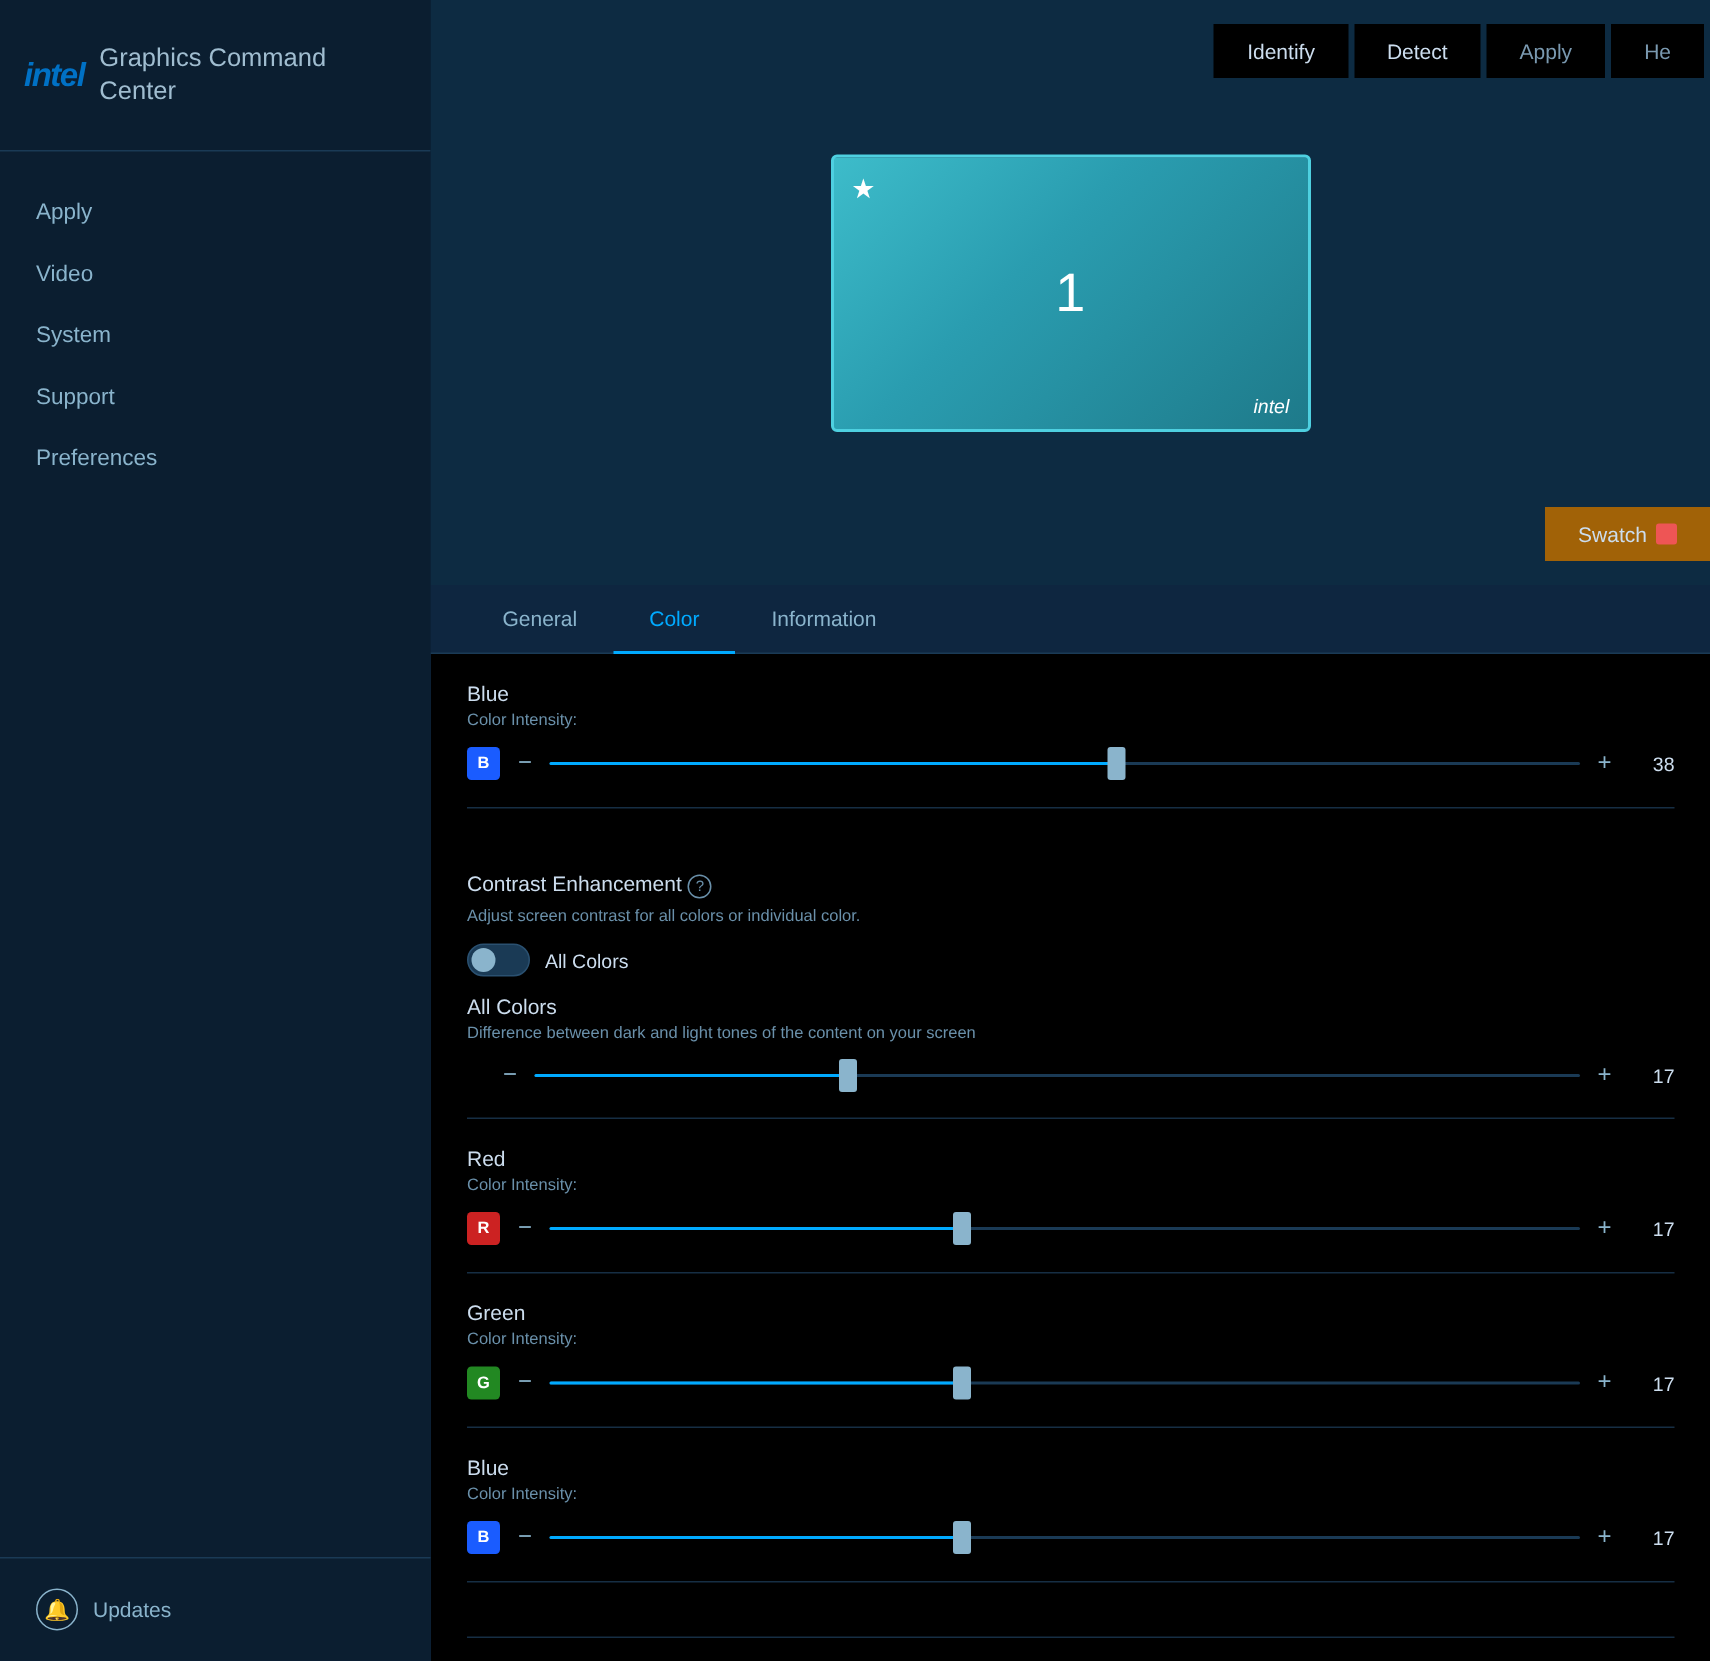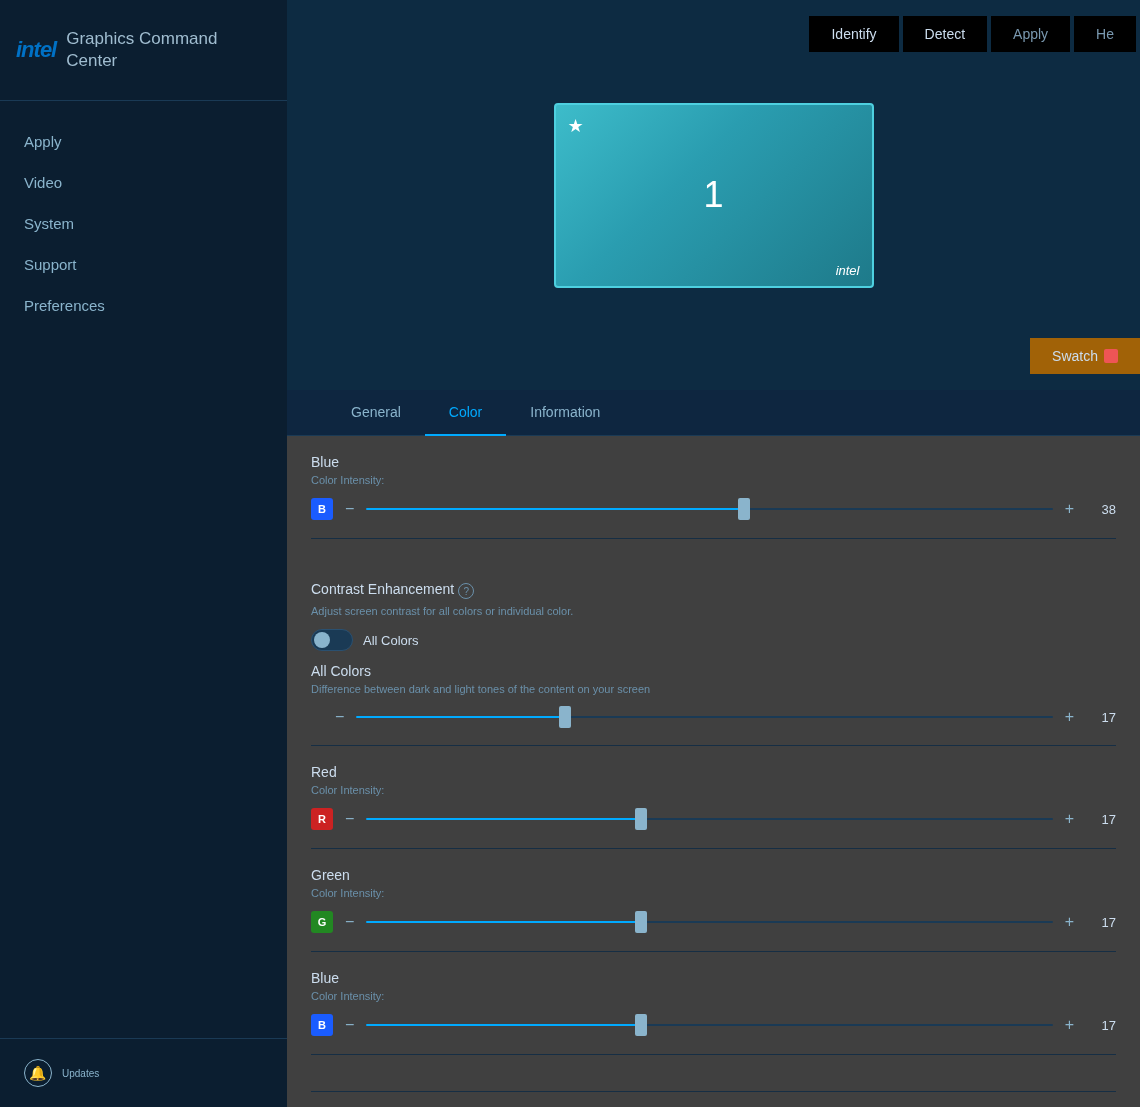--- a/index.html
+++ b/index.html
@@ -83,21 +83,21 @@
       border: 1.5px solid #8ab4cc;
       border-radius: 50%;
       display: flex;
       align-items: center;
       justify-content: center;
       font-size: 14px;
       color: #8ab4cc;
     }
     .updates-label {
       color: #8ab4cc;
-      font-size: 10px;
+      font-size: 14px;
     }
 
     
     .main {
       flex: 1;
       display: flex;
       flex-direction: column;
       overflow: hidden;
     }
 
@@ -192,40 +192,40 @@
       height: 14px;
       background: #e55;
       border-radius: 2px;
     }
 
     
     .tabs-bar {
       background: #0e2640;
       display: flex;
       border-bottom: 1px solid #1a3a55;
-      padding: 0 40px;
+      padding: 0 24px;
     }
     .tab {
       padding: 14px 24px;
       font-size: 14px;
       color: #8ab4cc;
       cursor: pointer;
       border-bottom: 2px solid transparent;
       margin-bottom: -1px;
     }
     .tab.active {
       color: #00aaff;
       border-bottom: 2px solid #00aaff;
     }
 
     
     .content-area {
       flex: 1;
       overflow-y: auto;
-      background: #404040;
+      background: #000000;
       padding: 0 24px 32px 24px;
     }
     .content-area::-webkit-scrollbar { width: 6px; }
     .content-area::-webkit-scrollbar-track { background: #0b1e30; }
     .content-area::-webkit-scrollbar-thumb { background: #2a5070; border-radius: 3px; }
 
     
     .section {
       padding: 18px 0;
       border-bottom: 1px solid #162e44;

